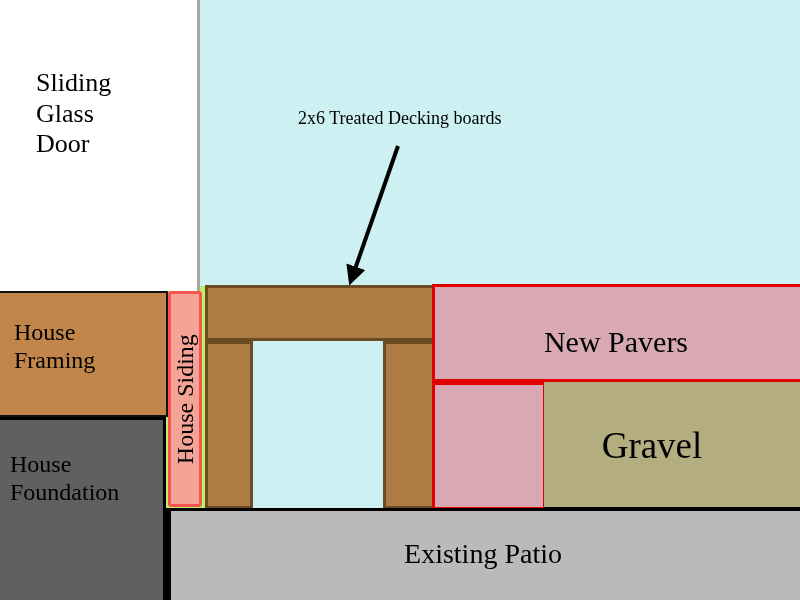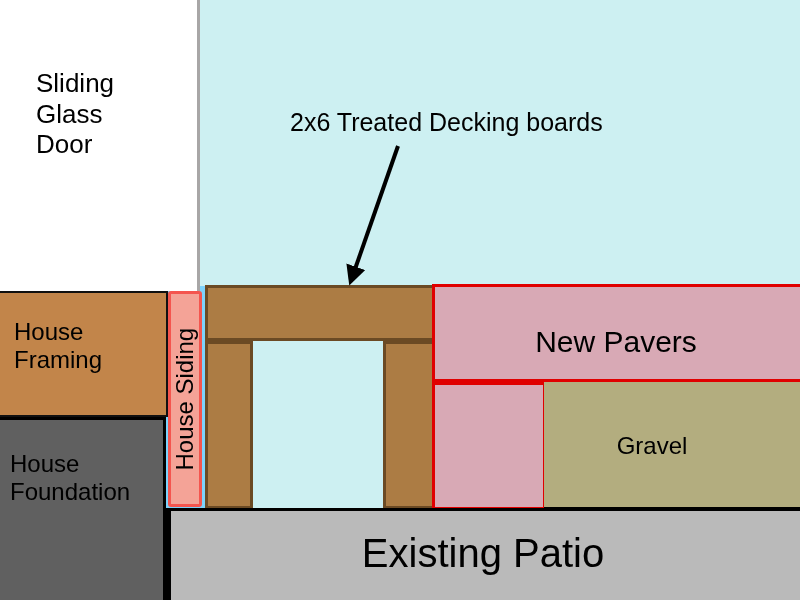--- a/index.html
+++ b/index.html
@@ -6,22 +6,22 @@
   html, body {
     margin: 0;
     padding: 0;
     background: #ffffff;
   }
   #canvas {
     position: relative;
     width: 800px;
     height: 600px;
     overflow: hidden;
-    background: #7dd3fc;
-    font-family: Liberation Sans, sans-serif;
+    background: #bef264;
+    font-family: Liberation Serif, serif;
   }
   .region {
     position: absolute;
     box-sizing: border-box;
   }
   .label {
     position: absolute;
     color: #000000;
     white-space: pre;
     line-height: 1.18;
@@ -91,35 +91,35 @@
   #lbl-foundation  { left: 10px;  top: 450px; font-size: 24px; }
   #lbl-siding {
     left: 168px; top: 291px; width: 34px; height: 216px;
     display: flex; align-items: center; justify-content: center;
     font-size: 24px;
   }
   #lbl-siding span {
     transform: rotate(-90deg);
     white-space: nowrap;
   }
-  #lbl-decking     { left: 290px; top: 108px; font-size: 25px; }
+  #lbl-decking     { left: 298px; top: 108px; font-size: 18px; }
   #lbl-pavers {
     left: 432px; top: 284px; width: 368px; height: 116px;
     display: flex; align-items: center; justify-content: center;
     font-size: 30px;
   }
   #lbl-gravel {
     left: 544px; top: 382px; width: 216px; height: 128px;
     display: flex; align-items: center; justify-content: center;
-    font-size: 24px;
+    font-size: 37px;
   }
   #lbl-patio {
     left: 166px; top: 508px; width: 634px; height: 92px;
     display: flex; align-items: center; justify-content: center;
-    font-size: 40px;
+    font-size: 28px;
   }
   #callout-arrow {
     position: absolute;
     left: 0; top: 0; width: 800px; height: 600px;
     pointer-events: none;
   }
 </style>
 </head>
 <body>
 

